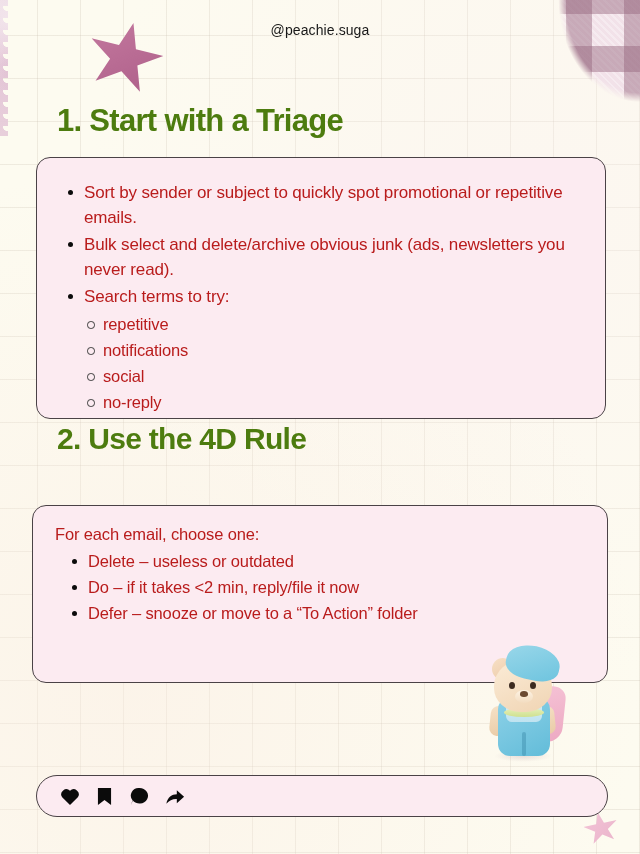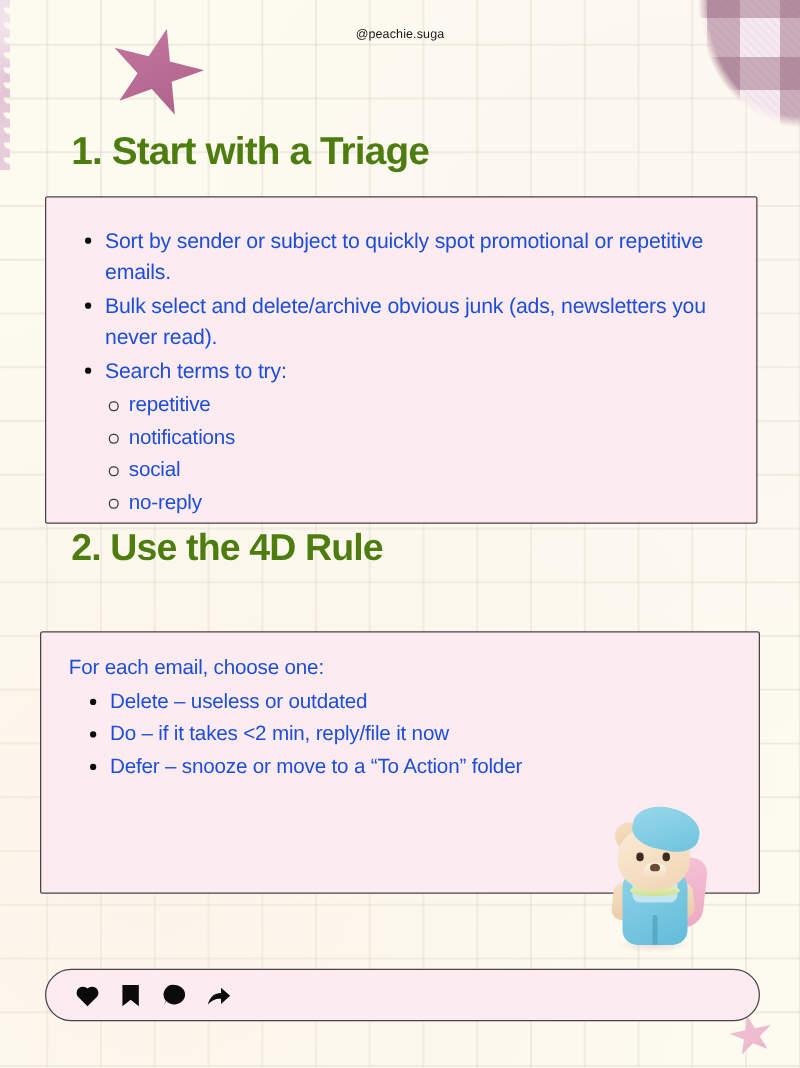--- a/index.html
+++ b/index.html
@@ -89,21 +89,21 @@
     right:22px; top:812px; width:34px; height:32px;
     background:linear-gradient(145deg,#f3c3d6,#eab4cb);
     transform:rotate(-12deg);
     border-radius:6px;
   }
 
   
   #handle {
     position:absolute; left:0; right:0; top:22px;
     text-align:center;
-    font-size:10px;
+    font-size:14px;
     letter-spacing:.1px;
     color:#181818;
   }
 
   
   .heading {
     position:absolute;
     left:57px;
     font-size:31px;
     font-weight:700;
@@ -112,25 +112,25 @@
     white-space:nowrap;
   }
   #heading-1 { top:103px; }
   #heading-2 { top:422px; font-size:30px; }
 
   
   .card {
     position:absolute;
     background:#fcebf1;
     border:1.4px solid #4a4246;
-    border-radius:2px;
-    color:#1d4ed8;
+    border-radius:14px;
+    color:#b91c1c;
   }
   #card-1 { left:36px; top:157px; width:570px; height:262px; padding:22px 26px 18px 26px; }
-  #card-2 { left:32px; top:505px; width:576px; height:210px; padding:16px 24px 14px 22px; }
+  #card-2 { left:32px; top:505px; width:576px; height:178px; padding:16px 24px 14px 22px; }
 
   ul { list-style:none; }
   .b-item {
     position:relative;
     padding-left:20px;
     font-size:16.5px;
     line-height:25px;
     letter-spacing:-.15px;
   }
   #card-1 .b-item { margin-bottom:2px; padding-left:21px; font-size:17px; }

